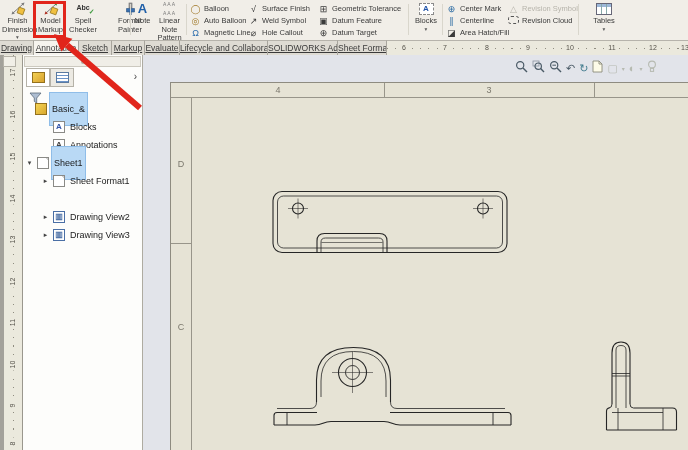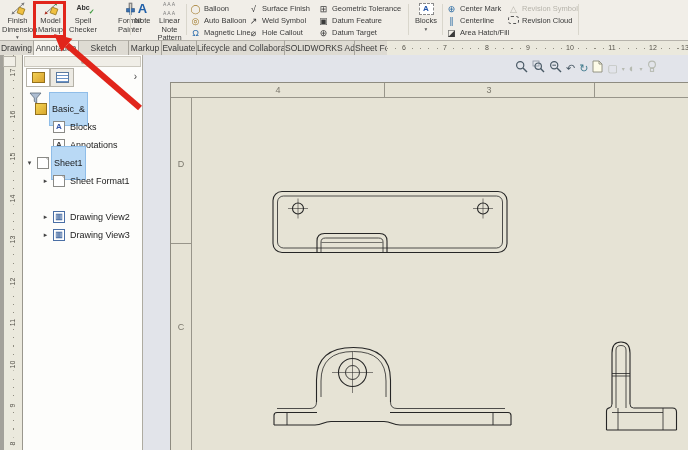--- a/index.html
+++ b/index.html
@@ -27,21 +27,21 @@
           background-image:repeating-linear-gradient(to right,transparent 0 4px,#8aa 4px 5px),
                            linear-gradient(#9db8d9 0 3px,#fff 3px);}
   .blk-ic{width:15px;height:12px;border:1px dashed #8a8a8a;box-sizing:border-box;
           font-size:8px;font-weight:bold;color:#2255aa;line-height:10px;text-align:center;background:#fff;}
   .cloud-ic{width:11px;height:8px;border:1px dashed #555;border-radius:3px;display:inline-block;box-sizing:border-box;}
 
   
   .tabbar{position:absolute;left:0;top:40px;width:688px;height:15px;background:#cfccc4;display:flex;}
   .tab{height:15px;line-height:14px;text-align:center;font-size:8.5px;color:#3a3a3a;
        background:#dedbd3;border-right:1px solid #a8a59d;border-top:1px solid #b6b3ab;
-       box-sizing:border-box;overflow:hidden;white-space:nowrap;cursor:default;}
+       box-sizing:border-box;overflow:hidden;white-space:nowrap;cursor:default;text-decoration:underline;}
   .tab.active{background:#f6f4ee;}
   .hruler{position:absolute;left:387px;top:40px;width:301px;height:15px;background:#ebe9dd;
           border-top:1px solid #b6b3ab;box-sizing:border-box;}
   .hruler .hticks{position:absolute;left:0;top:7px;width:100%;height:1px;
           background:repeating-linear-gradient(to right,#8f8c80 0 1px,transparent 1px 8.3px);}
   .hr-num{position:absolute;top:3px;font-size:7px;color:#55524a;background:#ebe9dd;
           padding:0 2px;transform:translateX(-50%);}
 
   
   .edge{position:absolute;left:0;top:55px;width:4px;height:395px;background:#a3a19a;}
@@ -245,26 +245,33 @@
       <span class="gi">△</span>
       <span>Revision Symbol</span>
     </div>
     <div class="rb-small" style="left:508px;top:15px">
       <span class="gi"><span class="cloud-ic"></span></span>
       <span>Revision Cloud</span>
     </div>
 
     <div class="sep" style="left:578px"></div>
 
+    <div class="rb-big" style="left:586px;width:36px">
+      <span class="ric">
+          <span class="tbl-ic"></span>
+        </span>
+      <span>Tables</span>
+      <span class="bcaret">▾</span>
+    </div>
   </div>
 
   <div class="tabbar">
     <div class="tab" style="width:34px">Drawing</div>
     <div class="tab active" style="width:45px">Annotation</div>
-    <div class="tab" style="width:50px">Sketch</div>
+    <div class="tab" style="width:33px">Sketch</div>
     <div class="tab" style="width:33px">Markup</div>
     <div class="tab" style="width:35px">Evaluate</div>
     <div class="tab" style="width:88px">Lifecycle and Collaboration</div>
     <div class="tab" style="width:70px">SOLIDWORKS Add-Ins</div>
     <div class="tab" style="width:49px">Sheet Format</div>
   </div>
   <div class="hruler">
     <div class="hticks"></div>
     <span class="hr-num" style="left:17px">6</span>
     <span class="hr-num" style="left:58px">7</span>

